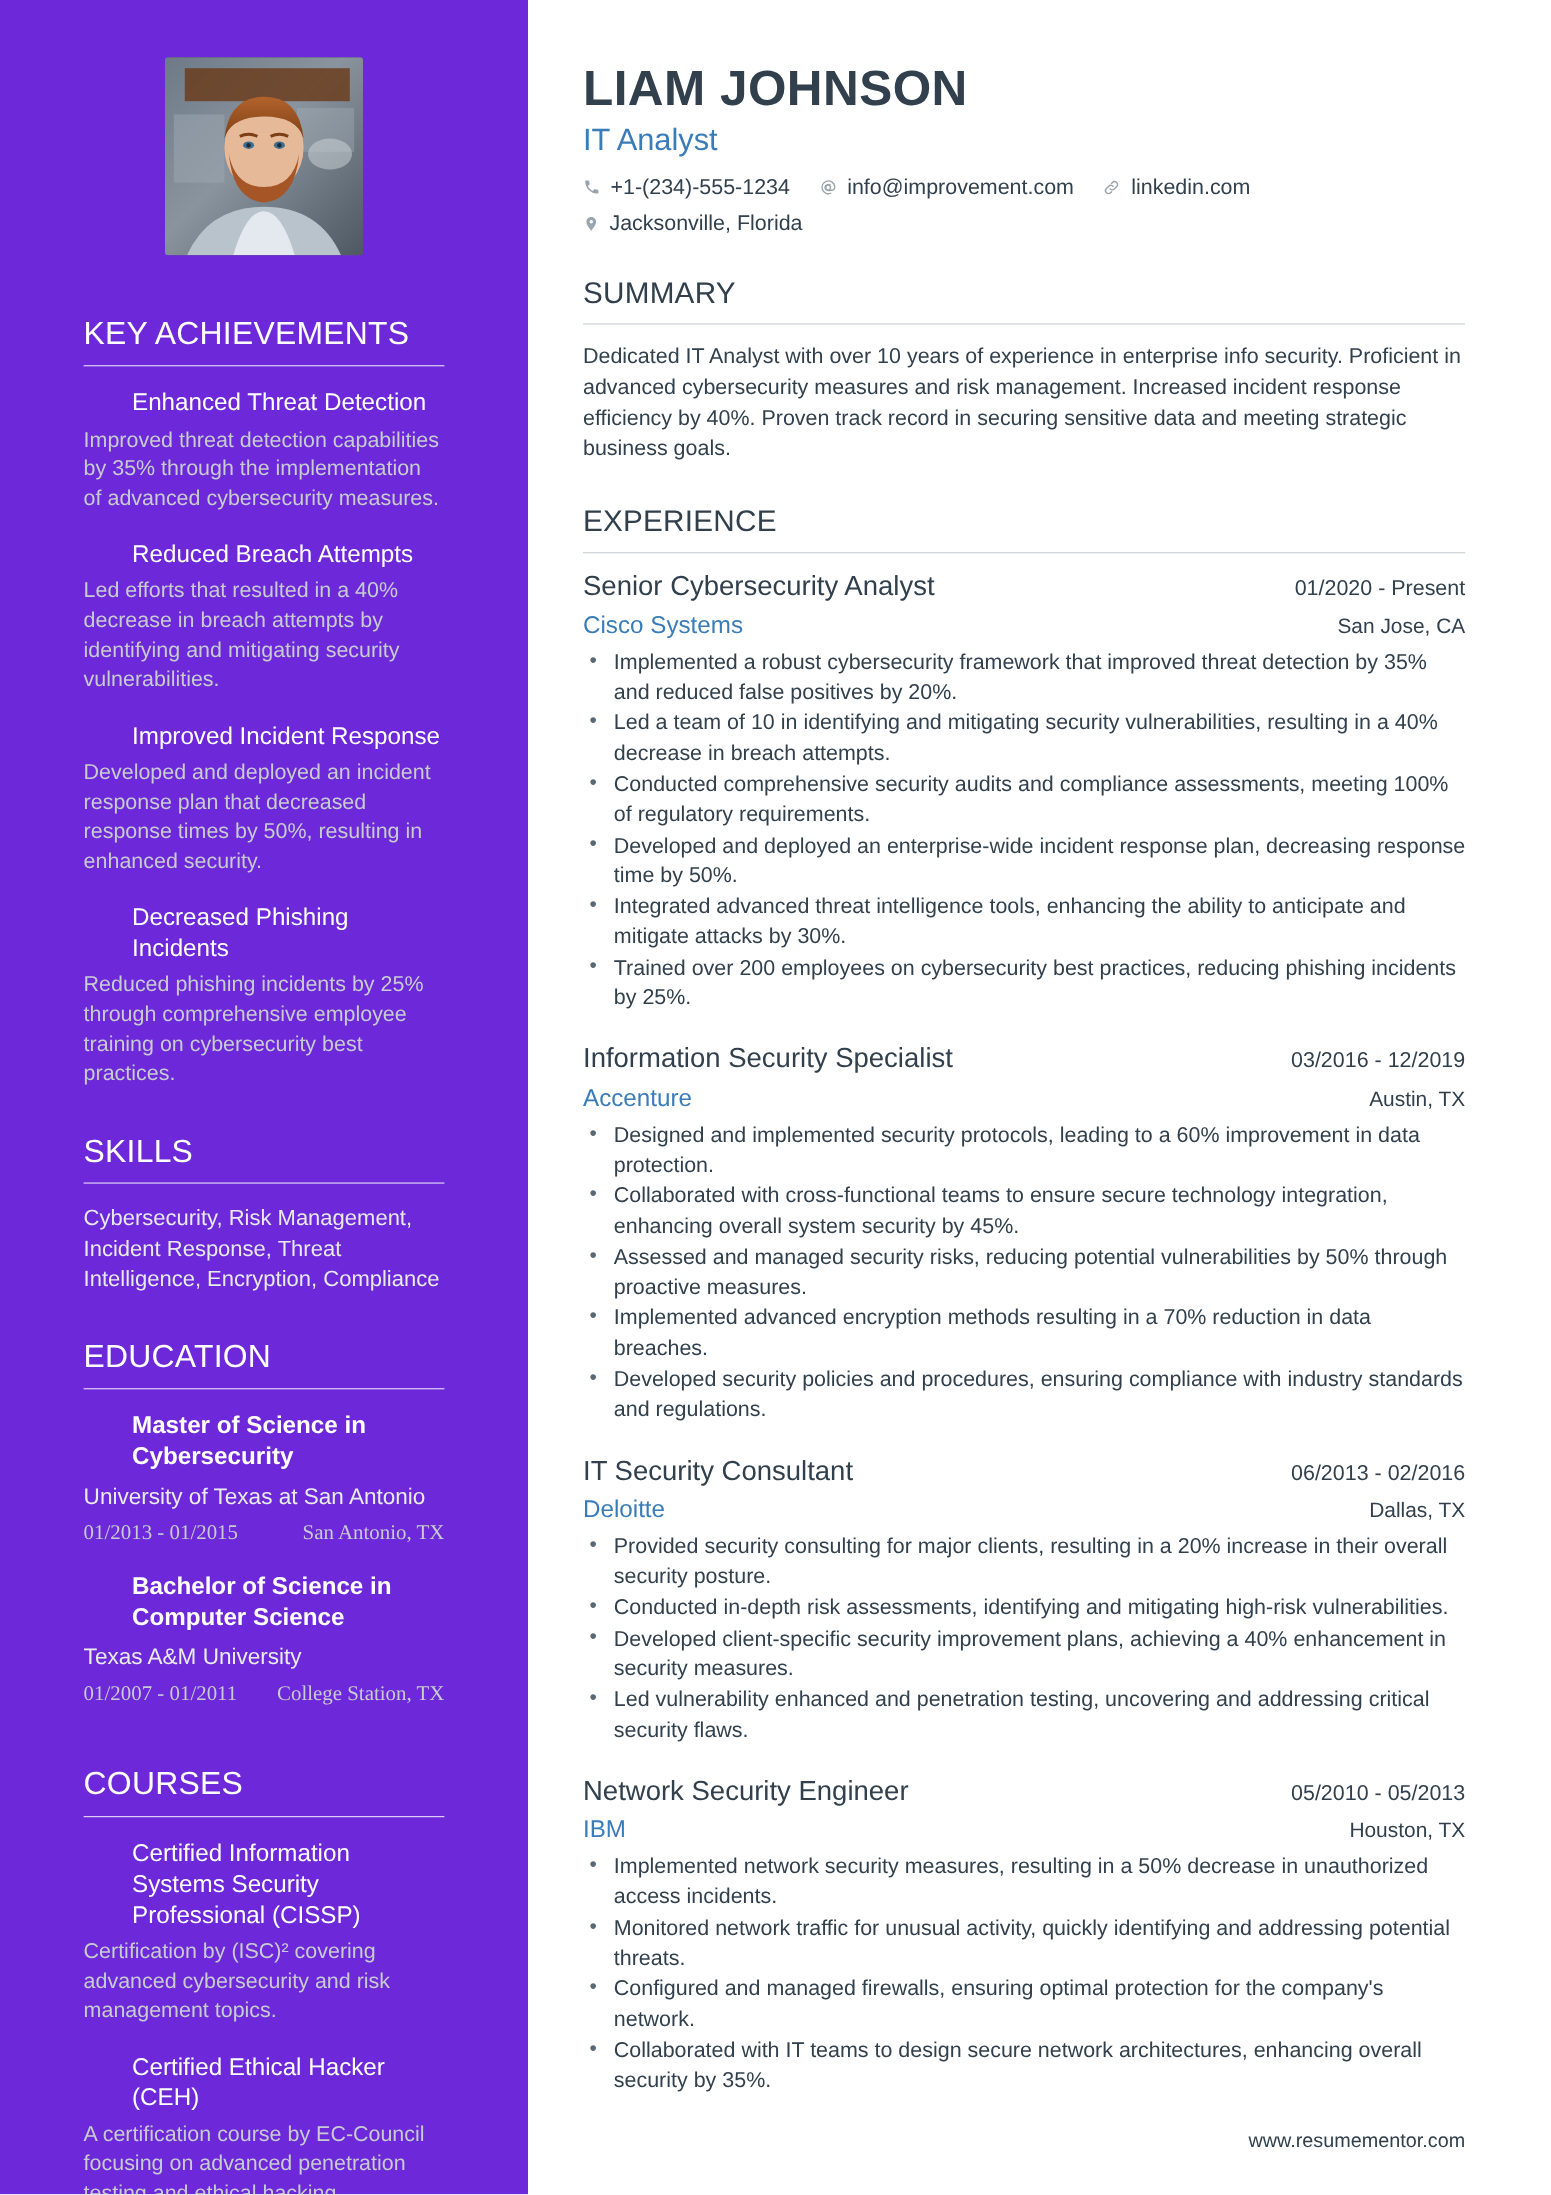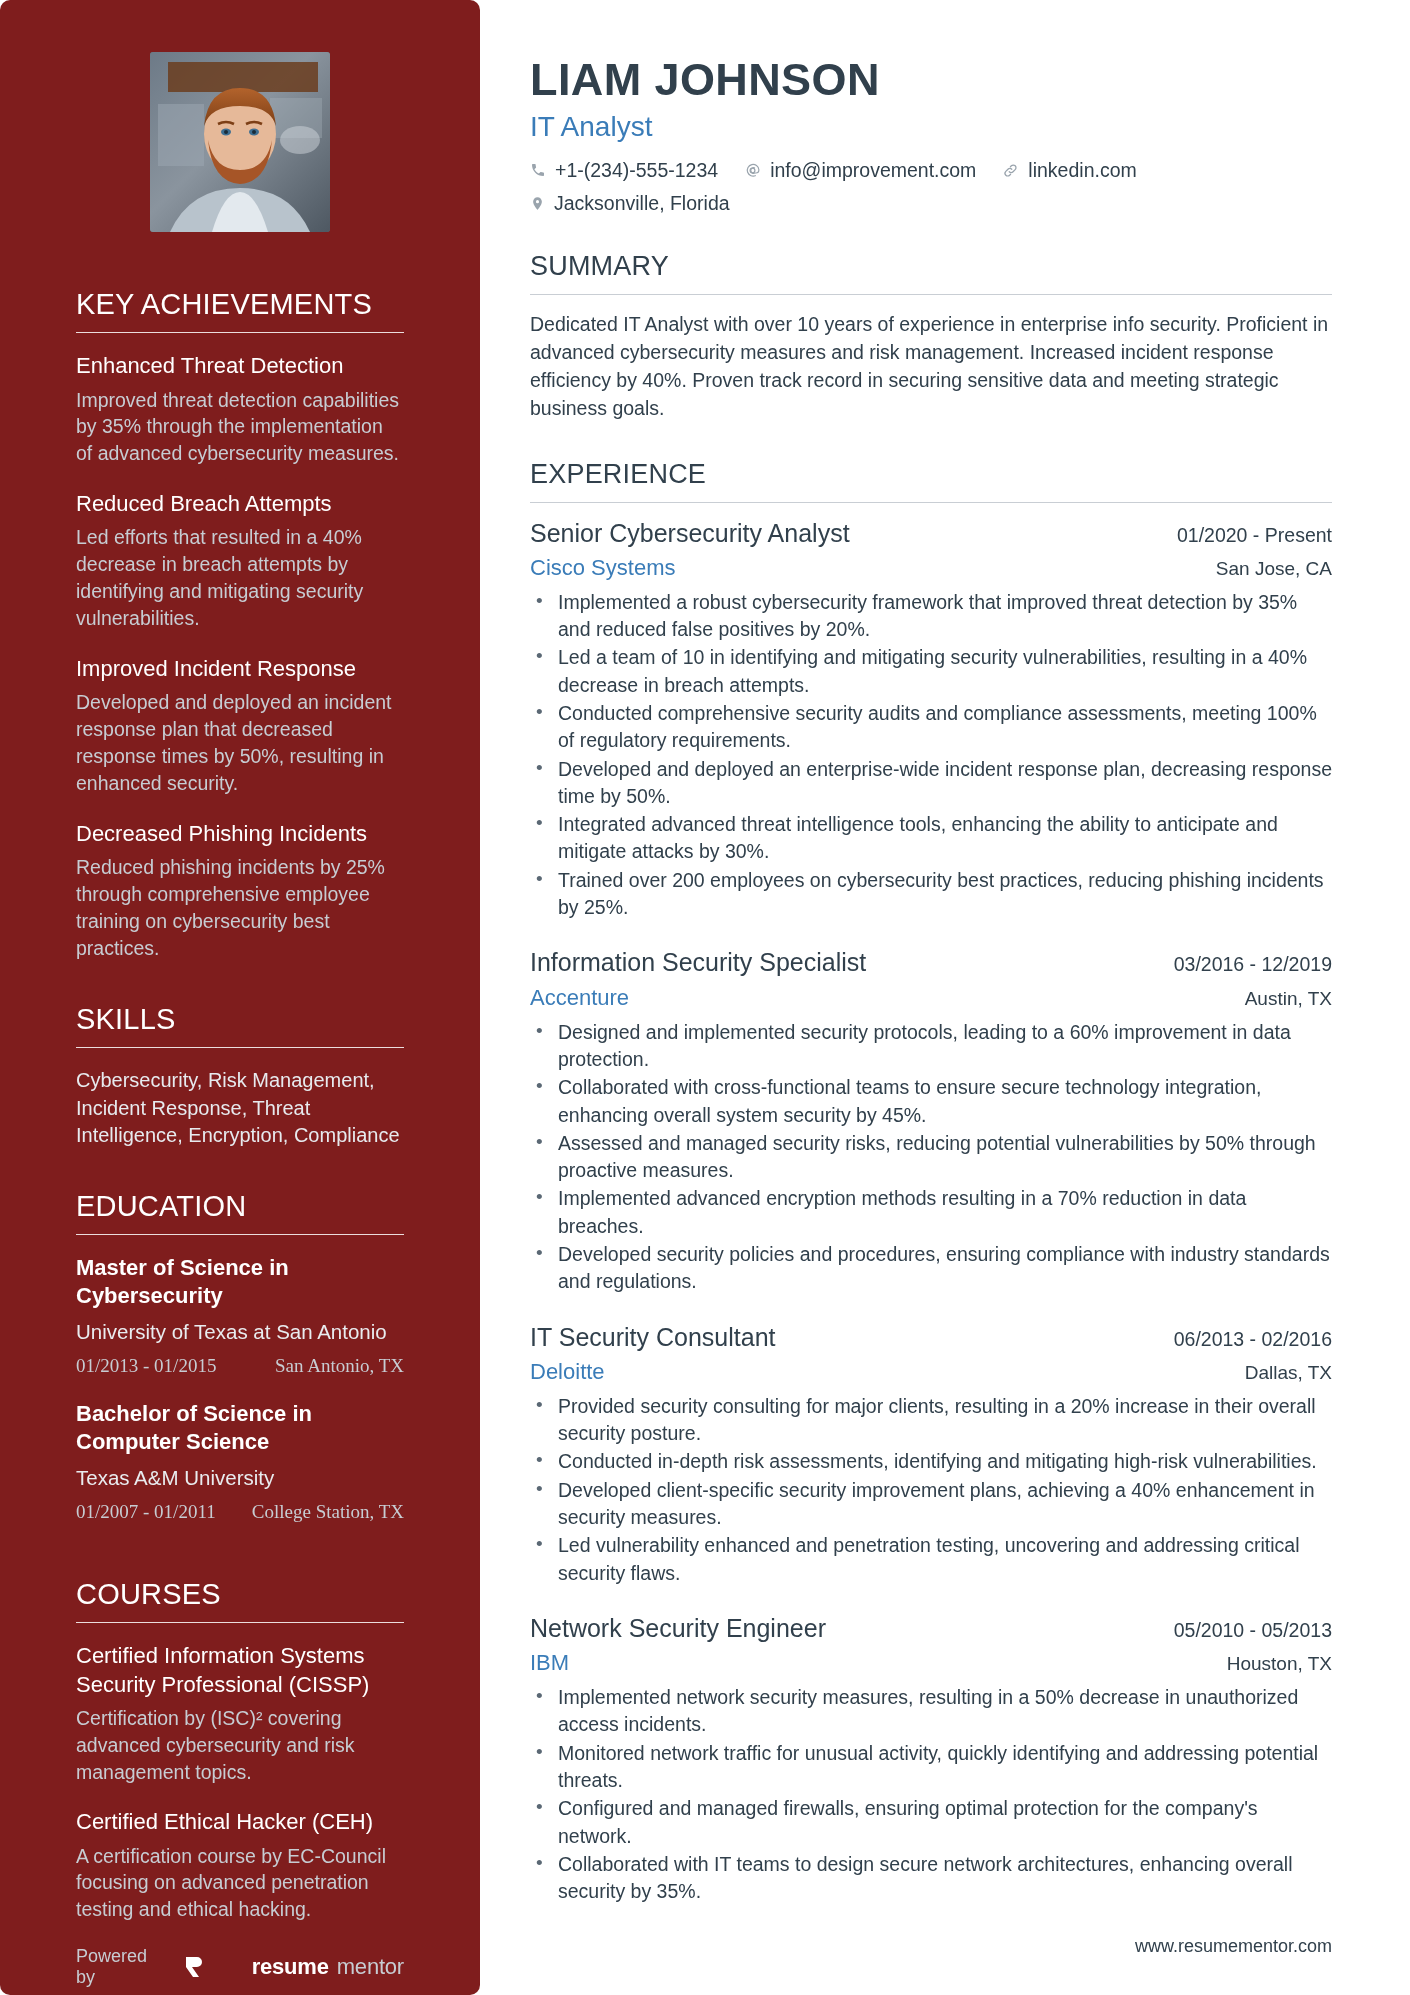--- a/index.html
+++ b/index.html
@@ -15,26 +15,25 @@
     height: 1995px;
     display: flex;
     background: #ffffff;
     overflow: hidden;
   }
 
   
   .sidebar {
     width: 480px;
     flex: 0 0 480px;
-    background: #7f1d1d;
+    background: #6d28d9;
     padding: 0 0 0 0;
     position: relative;
     display: flex;
     flex-direction: column;
-    border-radius: 10px;
   }
   .sidebar-inner {
     padding: 52px 76px 0 76px;
     flex: 1 1 auto;
   }
   .photo-wrap {
     display: flex;
     justify-content: center;
     margin-bottom: 56px;
   }
@@ -64,20 +63,21 @@
     margin-bottom: 19px;
   }
 
   .side-item { margin-bottom: 23px; }
   .side-item-title {
     color: #ffffff;
     font-size: 22px;
     line-height: 1.28;
     font-weight: 400;
     margin-bottom: 6px;
+    margin-left: 44px;
   }
   .side-item-title.bold { font-weight: 700; }
   .side-item-desc {
     color: #c7ccd2;
     font-size: 19.5px;
     line-height: 1.38;
     font-weight: 400;
   }
   .side-plain {
     color: #e7eaee;

